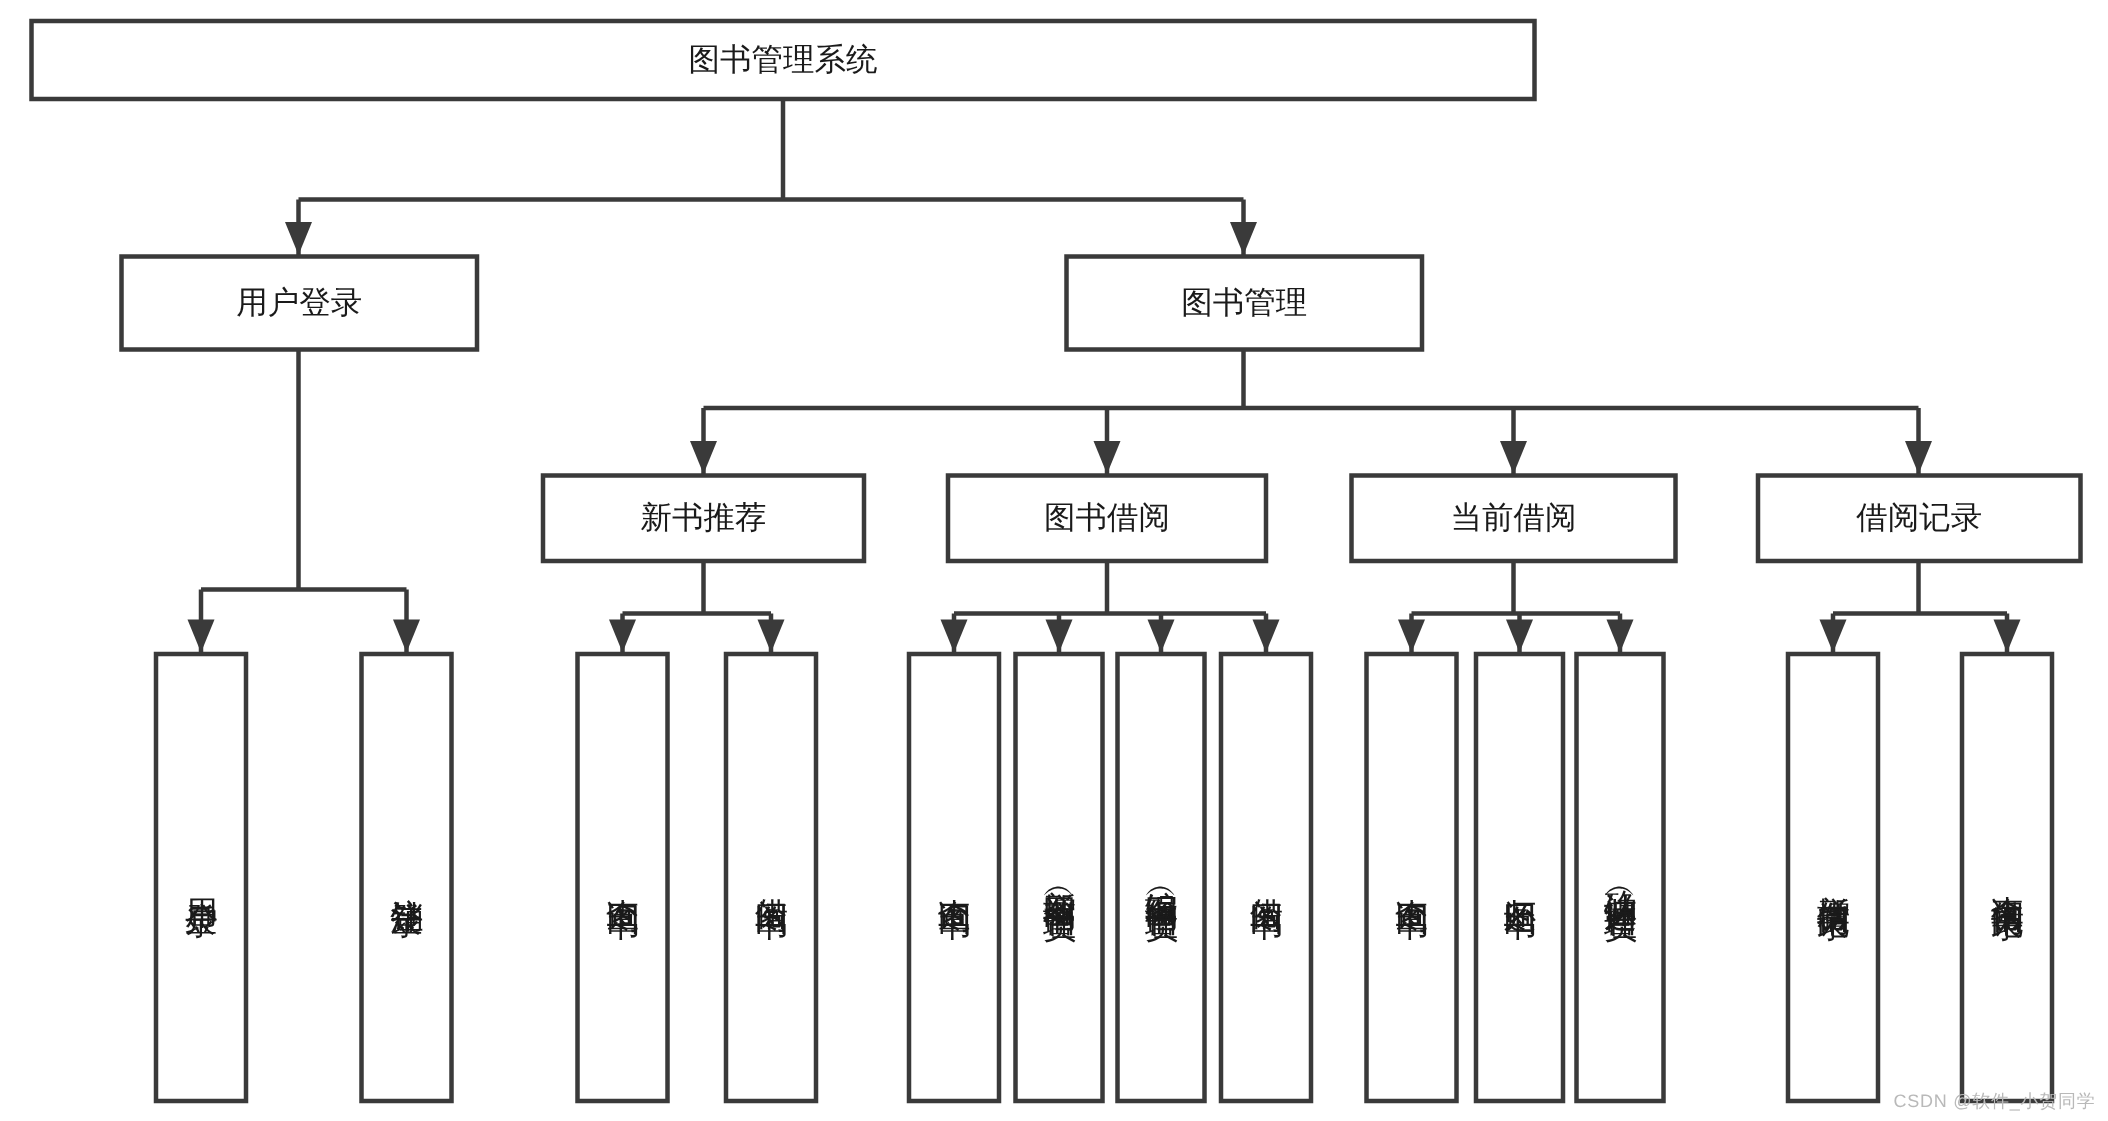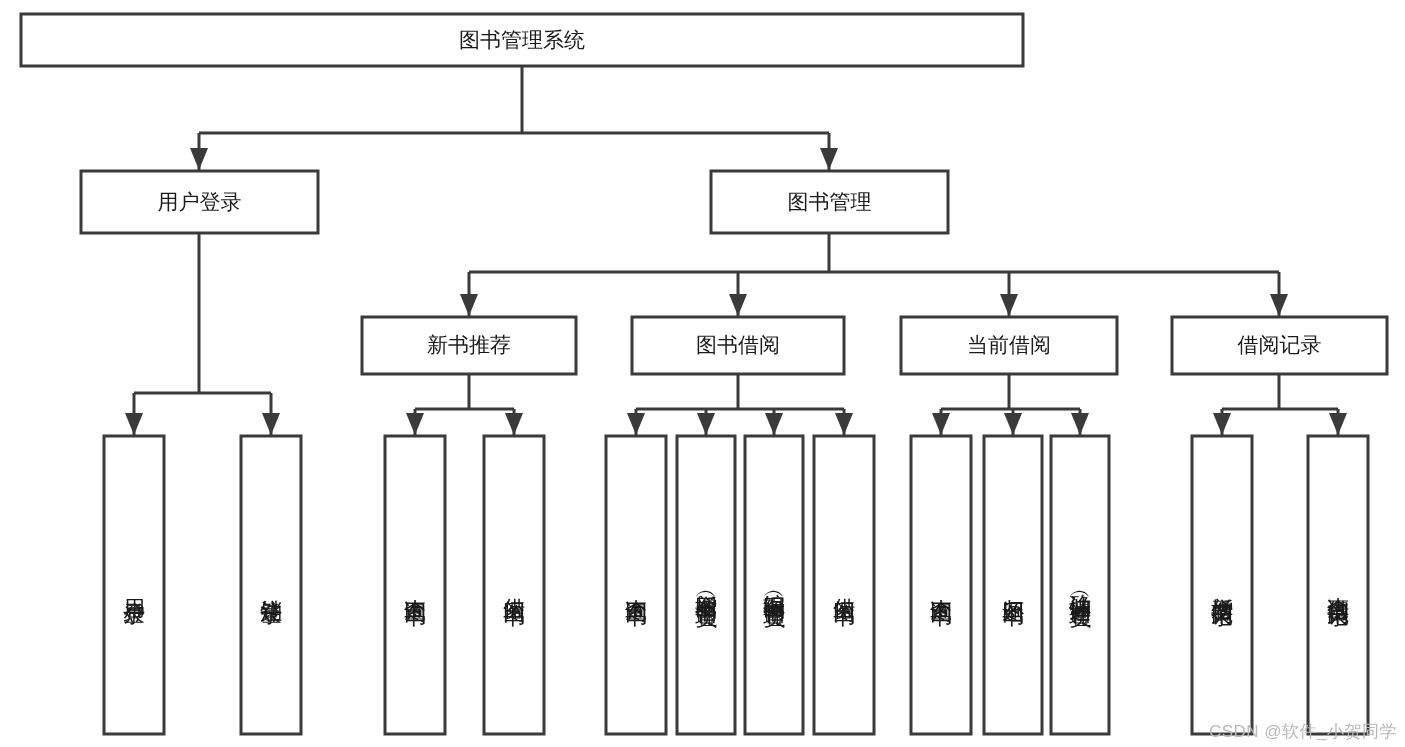--- a/index.html
+++ b/index.html
@@ -23,21 +23,21 @@
     display:flex;align-items:center;justify-content:center;
     writing-mode:vertical-rl;text-orientation:upright;
     font-family:"Liberation Sans","DejaVu Sans",sans-serif;
     font-size:22px;line-height:1.12;letter-spacing:2px;
     color:#1a1a1a;white-space:nowrap;
     pointer-events:none;
   }
   .watermark{
     position:absolute;right:8px;bottom:4px;
     font-family:"Liberation Sans","DejaVu Sans",sans-serif;
-    font-size:17px;color:#b9b9b9;letter-spacing:.5px;
+    font-size:12px;color:#b9b9b9;letter-spacing:.5px;
     user-select:none;
   }
 </style>
 </head>
 <body>
 
 <div id="diagram-root">
 
   <svg class="diagram-canvas" viewBox="0 0 1405 747" xmlns="http://www.w3.org/2000/svg">
     <g id="connectors-layer">

